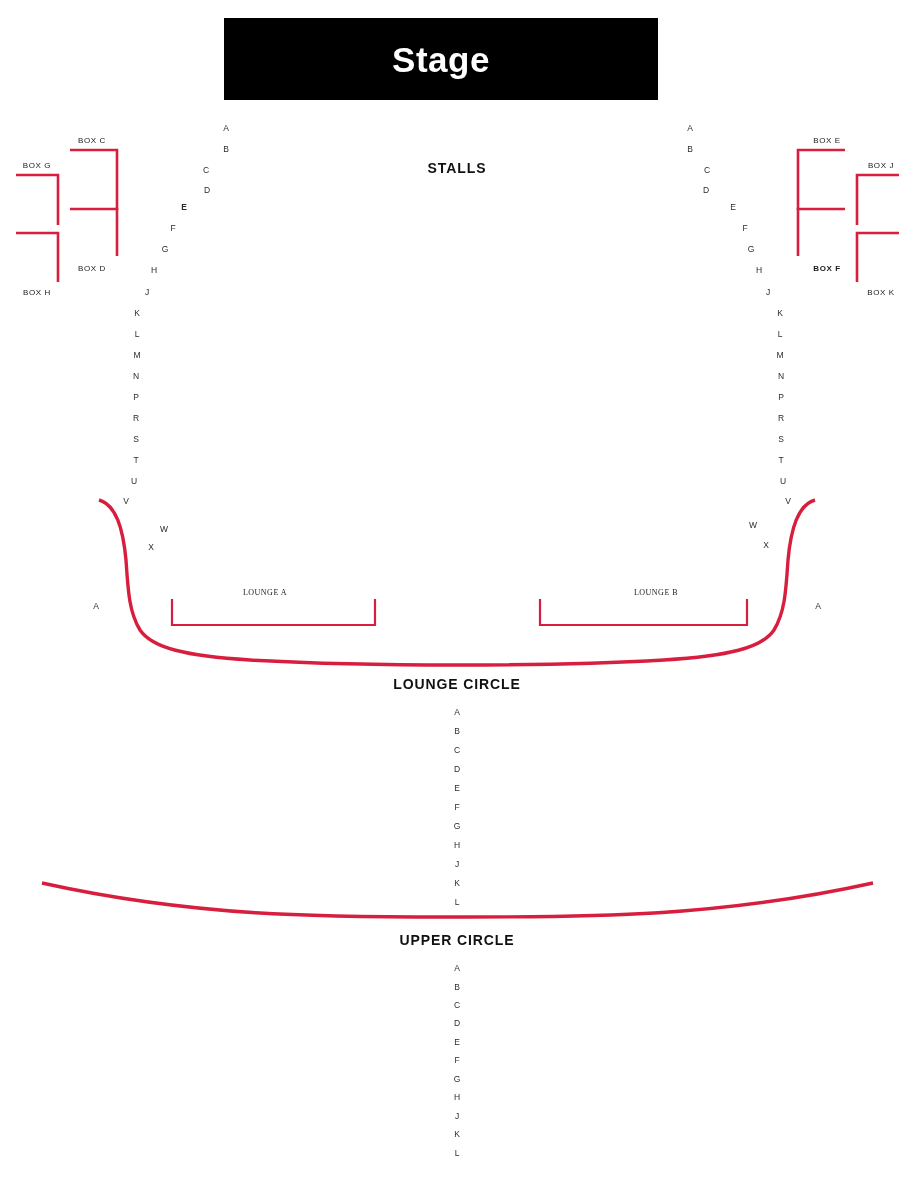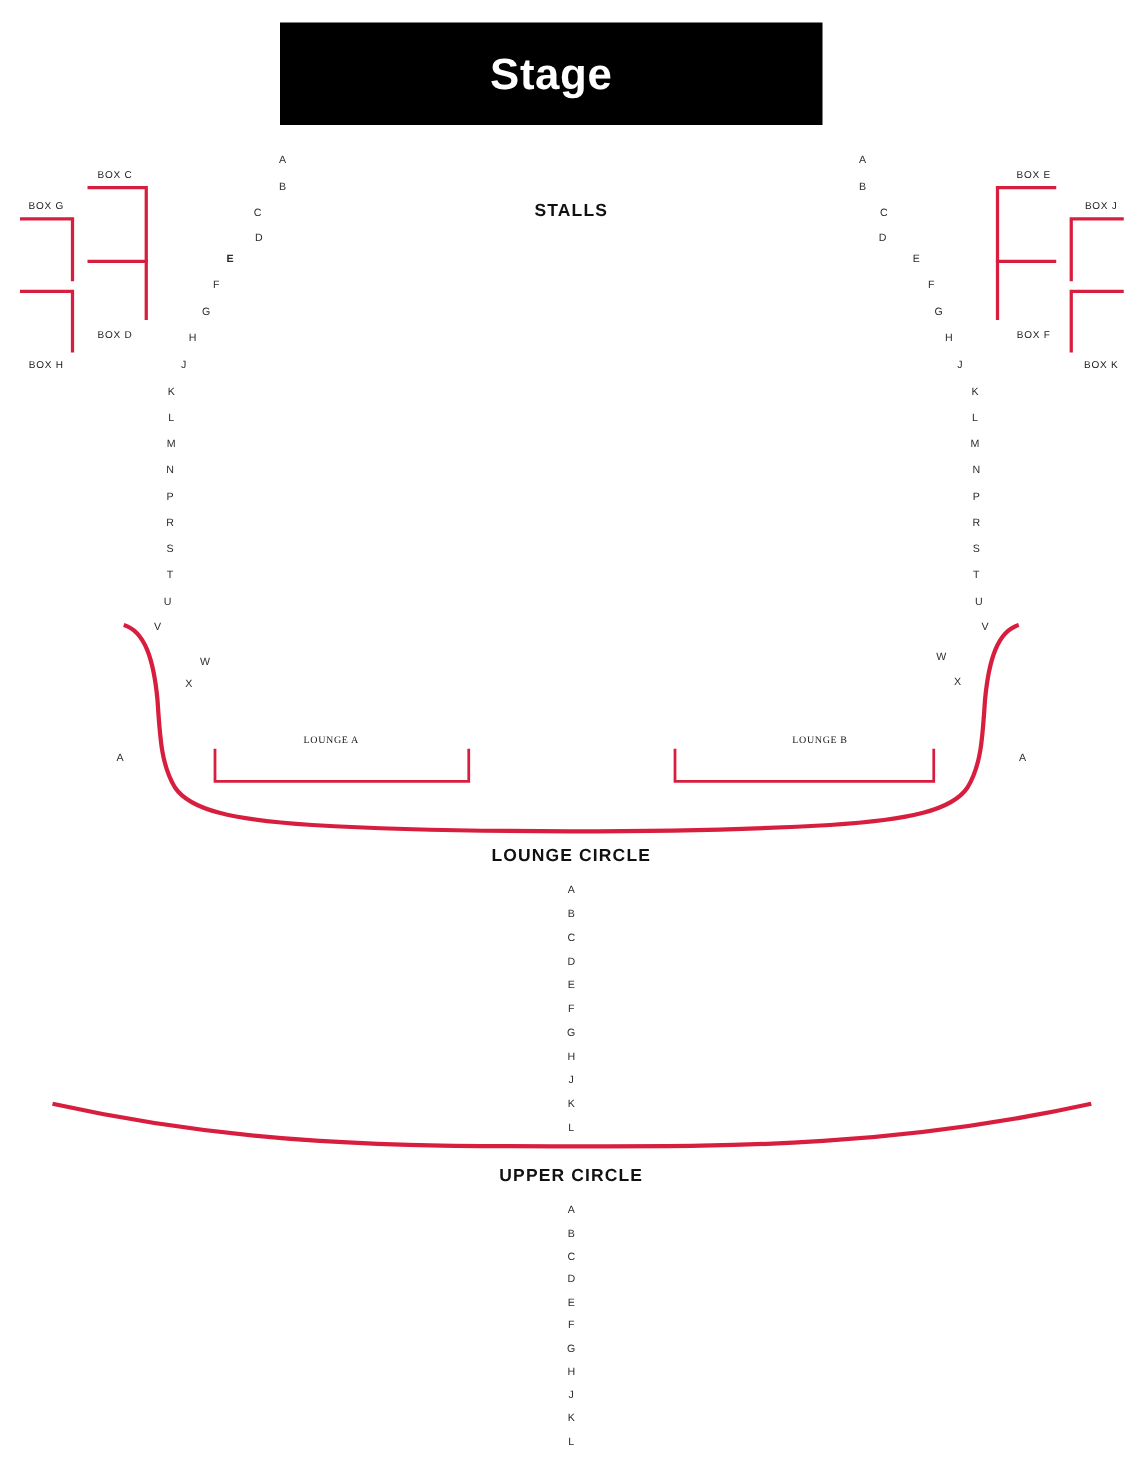--- a/index.html
+++ b/index.html
@@ -153,21 +153,21 @@
              C 584,917 714,918 873,883" stroke="#D81E3F" stroke-width="3.4" stroke-linecap="round"></path>
   </svg>
 
   <div class="box-label" style="left:92px; top:140px;">BOX C</div>
   <div class="box-label" style="left:37px; top:165px;">BOX G</div>
   <div class="box-label" style="left:92px; top:268px;">BOX D</div>
   <div class="box-label" style="left:37px; top:292px;">BOX H</div>
 
   <div class="box-label" style="left:827px; top:140px;">BOX E</div>
   <div class="box-label" style="left:881px; top:165px;">BOX J</div>
-  <div class="box-label" style="left:827px; top:268px;">BOX F</div>
+  <div class="box-label" style="left:827px; top:268px;font-weight:bold;">BOX F</div>
   <div class="box-label" style="left:881px; top:292px;">BOX K</div>
 
   <div class="lounge-label" style="left:265px; top:592px;">LOUNGE A</div>
   <div class="lounge-label" style="left:656px; top:592px;">LOUNGE B</div>
 
   <div class="row-letter" style="left:226px; top:128px;">A</div>
   <div class="row-letter" style="left:226px; top:149px;">B</div>
   <div class="row-letter" style="left:206px; top:170px;">C</div>
   <div class="row-letter" style="left:207px; top:190px;">D</div>
   <div class="row-letter bold" style="left:184px; top:207px;">E</div>

